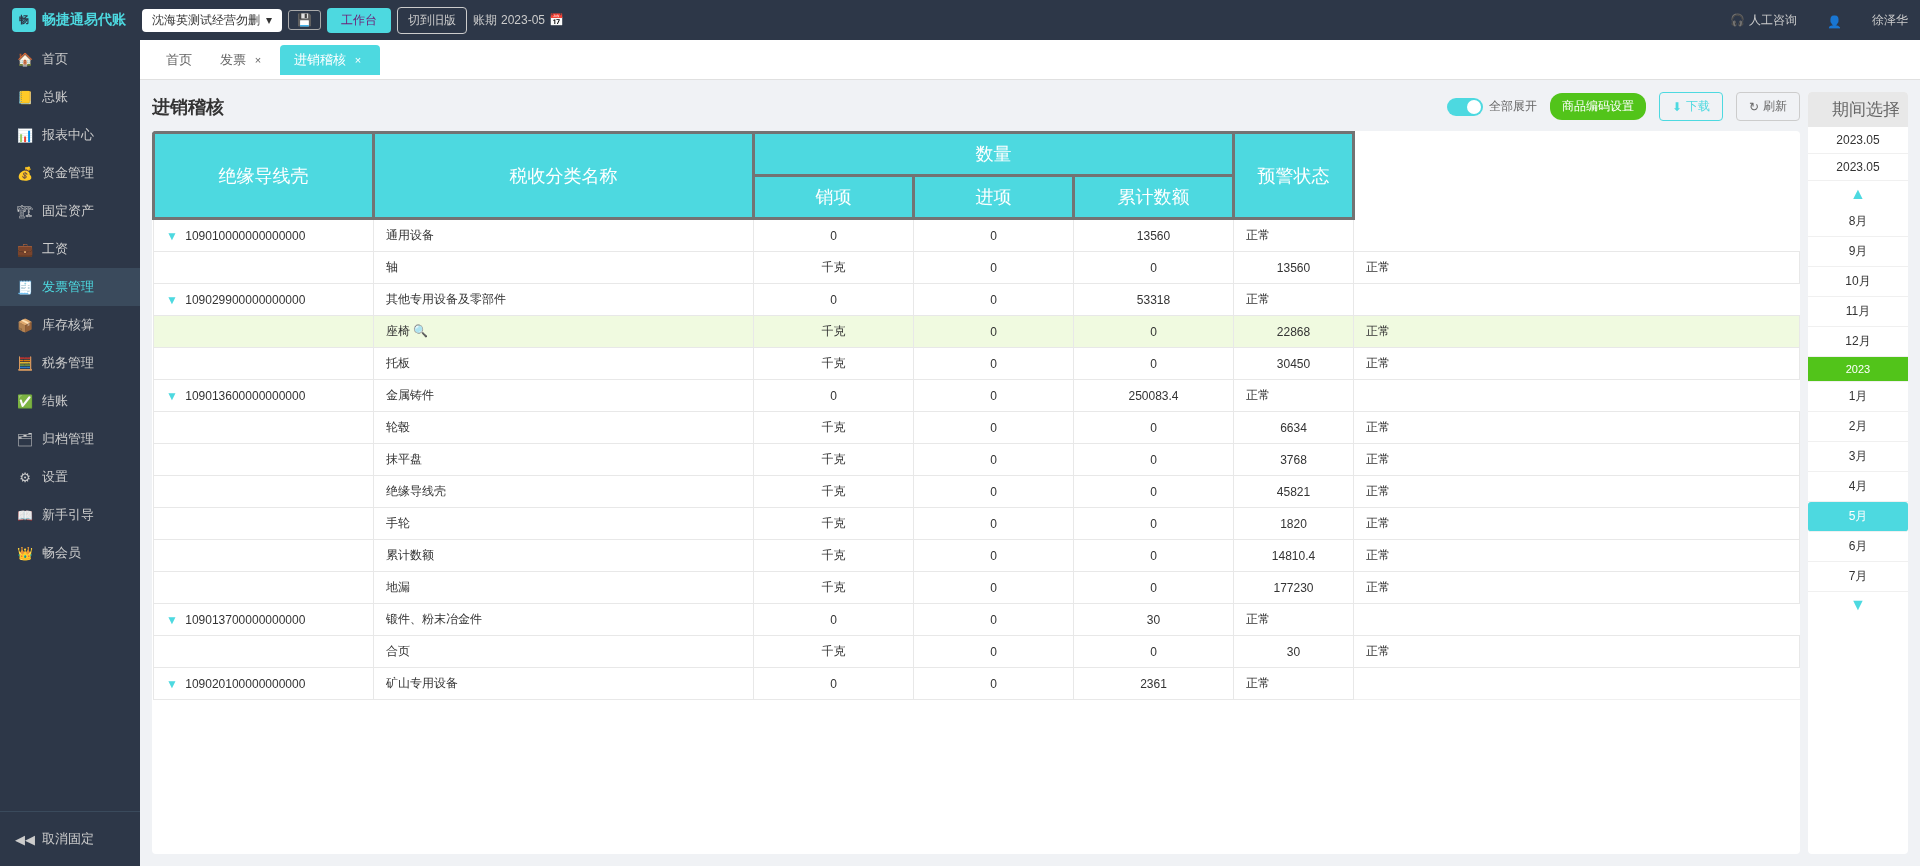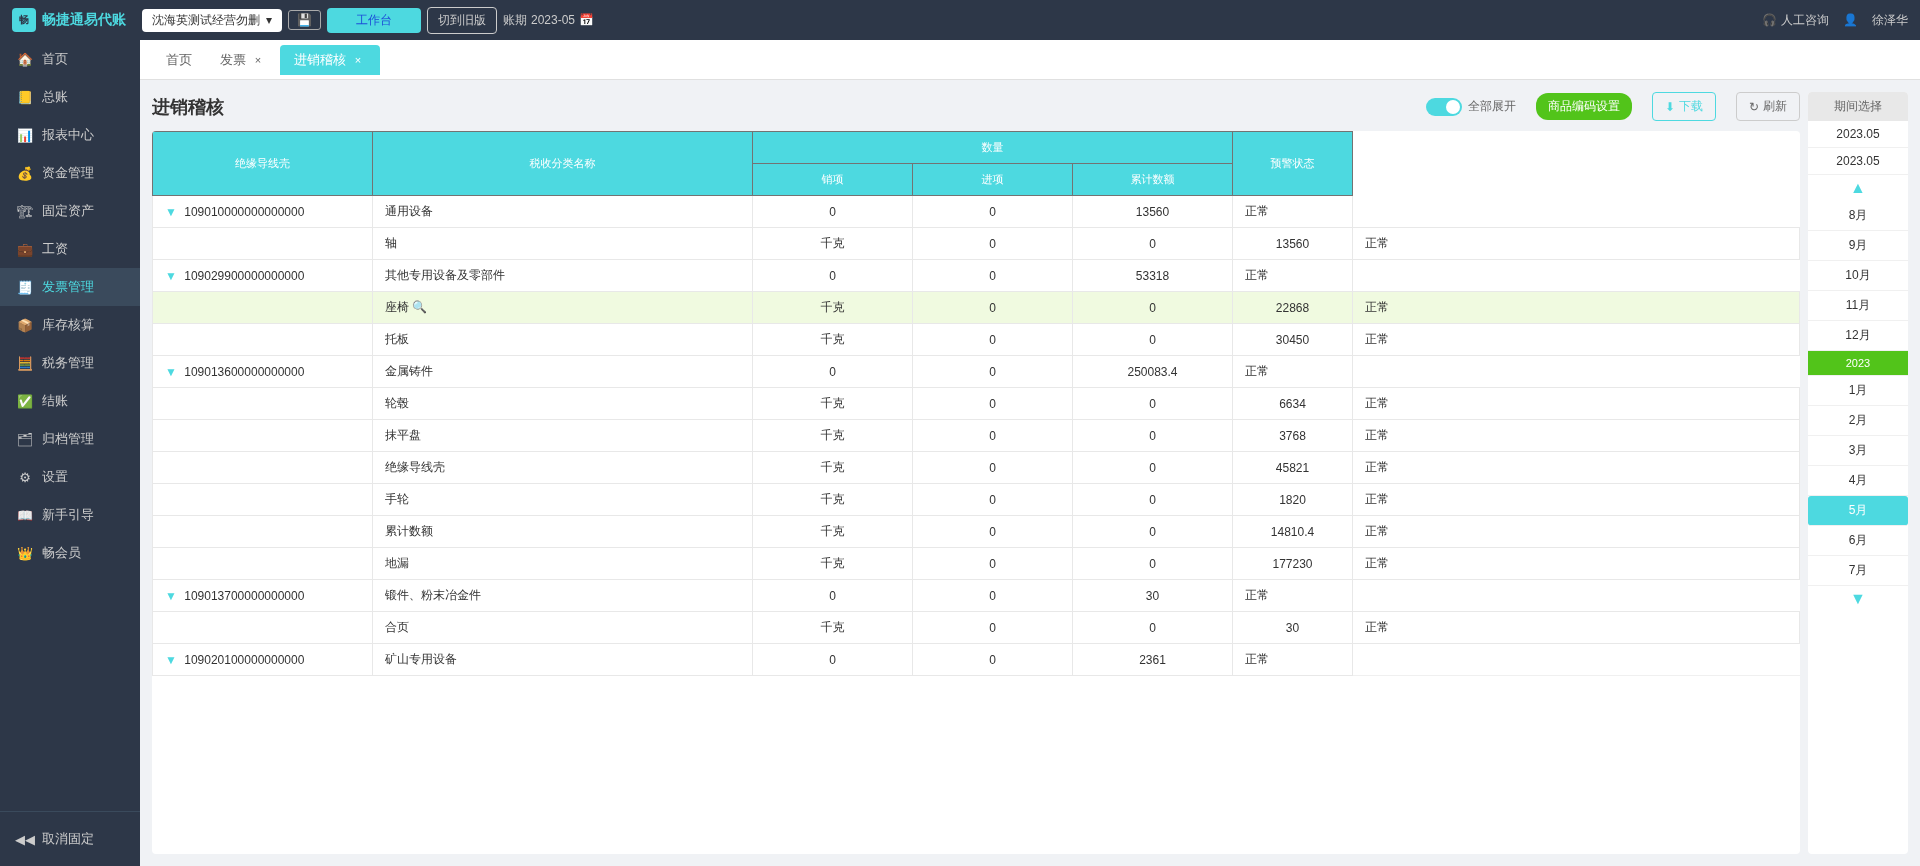--- a/index.html
+++ b/index.html
@@ -12,64 +12,64 @@
     .sidebar { width: 140px; background: #2d3748; display: flex; flex-direction: column; flex-shrink: 0; }
     .content-area { flex: 1; display: flex; flex-direction: column; background: #f0f2f5; overflow: hidden; }
     .tab-bar { background: #fff; display: flex; align-items: center; border-bottom: 1px solid #e0e0e0; height: 40px; padding: 0 12px; flex-shrink: 0; }
     .page-body { flex: 1; overflow: hidden; display: flex; padding: 12px; gap: 8px; }
 
     
     .top-bar-logo { display: flex; align-items: center; gap: 6px; font-size: 14px; font-weight: bold; color: #4dd9e0; margin-right: 16px; }
     .top-bar-logo-icon { width: 24px; height: 24px; background: #4dd9e0; border-radius: 4px; display: flex; align-items: center; justify-content: center; font-size: 10px; color: #2d3748; font-weight: bold; }
     .top-bar-company { background: #fff; color: #333; border-radius: 4px; padding: 3px 10px; font-size: 12px; margin-right: 6px; display: flex; align-items: center; gap: 6px; cursor: pointer; }
     .top-bar-btn { background: transparent; border: 1px solid #aaa; border-radius: 3px; color: #ccc; padding: 2px 8px; cursor: pointer; font-size: 12px; margin-right: 6px; }
-    .top-bar-btn-teal { background: #4dd9e0; border: none; border-radius: 4px; color: #1d4ed8; padding: 4px 29px; cursor: pointer; font-size: 12px; margin-right: 6px; }
+    .top-bar-btn-teal { background: #4dd9e0; border: none; border-radius: 4px; color: #701a75; padding: 4px 14px; cursor: pointer; font-size: 12px; margin-right: 6px; }
     .top-bar-btn-outline { background: transparent; border: 1px solid #ccc; border-radius: 4px; color: #ccc; padding: 4px 10px; cursor: pointer; font-size: 12px; margin-right: 6px; }
     .top-bar-period { color: #ccc; font-size: 12px; display: flex; align-items: center; gap: 4px; margin-right: 6px; }
-    .top-bar-right { margin-left: auto; display: flex; align-items: center; gap: 14px; color: #ccc; font-size: 12px; }
+    .top-bar-right { margin-left: auto; display: flex; align-items: flex-end; gap: 30px; color: #ccc; font-size: 12px; }
 
     
     .sidebar-item { display: flex; align-items: center; gap: 8px; padding: 10px 16px; color: #ccc; cursor: pointer; font-size: 13px; transition: background 0.15s; }
     .sidebar-item.active { background: #3a4a5c; color: #4dd9e0; }
     .sidebar-item-icon { width: 18px; height: 18px; display: flex; align-items: center; justify-content: center; flex-shrink: 0; }
     .sidebar-bottom { margin-top: auto; border-top: 1px solid #3a4a5c; padding: 8px 0; }
 
     
     .tab { display: flex; align-items: center; gap: 4px; padding: 6px 14px; color: #666; cursor: pointer; font-size: 13px; border-radius: 4px 4px 0 0; }
     .tab.active { background: #4dd9e0; color: #fff; }
     .tab-close { width: 16px; height: 16px; display: flex; align-items: center; justify-content: center; border-radius: 50%; font-size: 11px; cursor: pointer; }
 
     
     .page-title-bar { display: flex; align-items: center; justify-content: space-between; margin-bottom: 10px; }
     .page-title { font-size: 18px; font-weight: bold; color: #333; }
-    .page-title-actions { display: flex; align-items: center; gap: 20px; }
+    .page-title-actions { display: flex; align-items: center; gap: 13px; }
     .toggle-switch { display: flex; align-items: center; gap: 6px; font-size: 12px; color: #666; }
     .toggle-track { width: 36px; height: 18px; background: #4dd9e0; border-radius: 9px; position: relative; cursor: pointer; }
     .toggle-thumb { position: absolute; right: 2px; top: 2px; width: 14px; height: 14px; background: #fff; border-radius: 50%; }
     .btn-green { background: #52c41a; color: #fff; border: none; border-radius: 12px; padding: 5px 12px; cursor: pointer; font-size: 12px; }
     .btn-outline-teal { background: transparent; border: 1px solid #4dd9e0; color: #4dd9e0; border-radius: 4px; padding: 5px 12px; cursor: pointer; font-size: 12px; display: flex; align-items: center; gap: 4px; }
     .btn-outline-gray { background: transparent; border: 1px solid #ccc; color: #666; border-radius: 4px; padding: 5px 12px; cursor: pointer; font-size: 12px; display: flex; align-items: center; gap: 4px; }
 
     
     .table-container { background: #fff; border-radius: 4px; overflow: auto; flex: 1; }
     table { width: 100%; border-collapse: collapse; }
     thead tr { background: #4dd9e0; color: #fff; }
-    thead th { padding: 8px 8px; text-align: center; font-weight: normal; font-size: 11px; border: 1px solid #737373; white-space: nowrap; }
+    thead th { padding: 8px 8px; text-align: center; font-weight: normal; font-size: 18px; border: 3px solid #737373; white-space: nowrap; }
     thead th.sub-header { background: #4dd9e0; }
     tbody tr { border-bottom: 1px solid #f0f0f0; }
     tbody tr.highlighted { background: #f0fae0; }
     tbody td { padding: 7px 12px; font-size: 12px; border: 1px solid #e8e8e8; white-space: nowrap; }
     tbody td.indent { padding-left: 24px; }
     .group-row { background: #fff; }
     .group-row td { font-size: 12px; }
     .collapse-icon { color: #4dd9e0; cursor: pointer; margin-right: 4px; }
 
     
     .right-panel { width: 100px; background: #fff; border-radius: 4px; display: flex; flex-direction: column; overflow: hidden; flex-shrink: 0; }
-    .right-panel-header { background: #e8e8e8; padding: 6px 8px; font-size: 12px; color: #666; text-align: center; }
+    .right-panel-header { background: #e8e8e8; padding: 6px 8px; font-size: 17px; color: #666; text-align: right; }
     .period-item { padding: 6px 12px; font-size: 12px; text-align: center; cursor: pointer; border-bottom: 1px solid #f0f0f0; color: #333; }
     .period-item.active { background: #4dd9e0; color: #fff; border-radius: 3px; }
     .period-item.year-active { background: #52c41a; color: #fff; font-size: 11px; }
     .period-nav { display: flex; align-items: center; justify-content: center; padding: 4px; cursor: pointer; color: #4dd9e0; font-size: 16px; }
   </style>
 </head>
 <body>
 
 <div class="app-wrapper">
 

